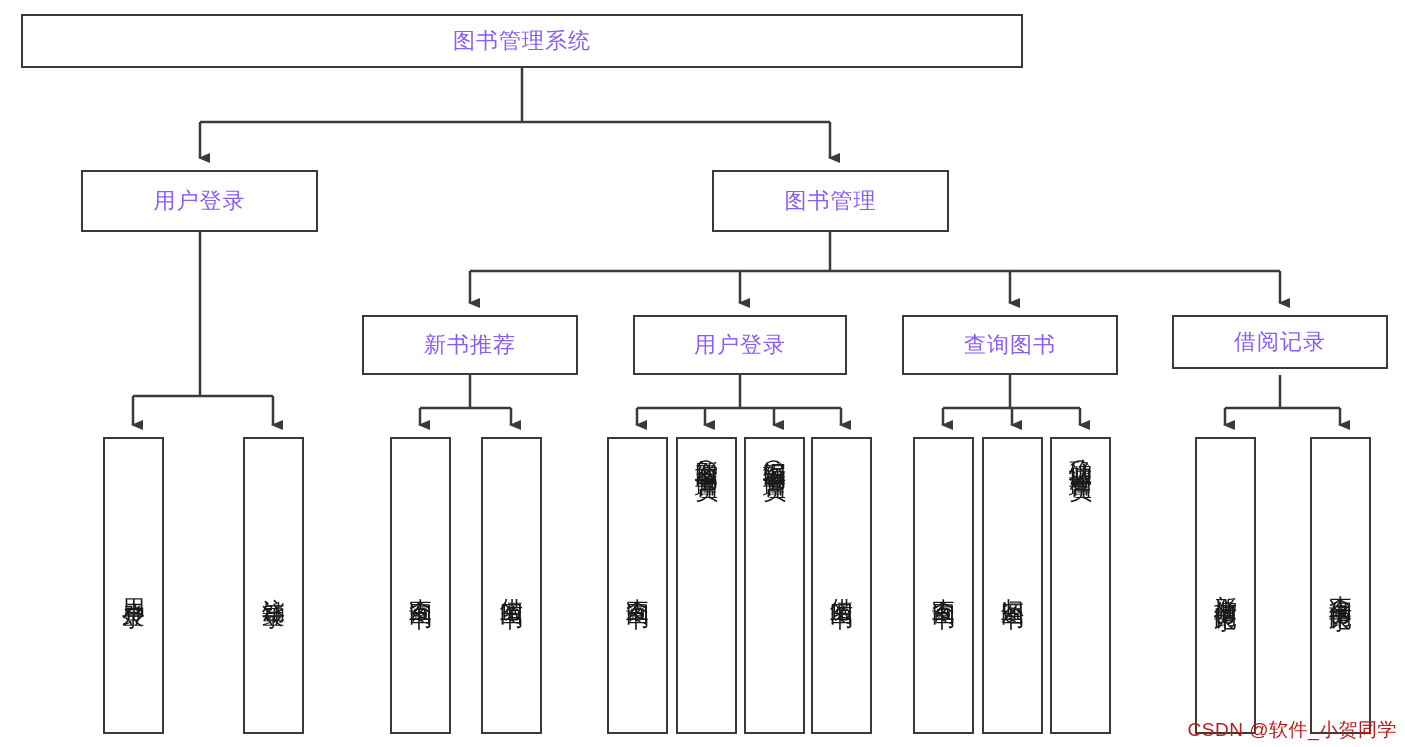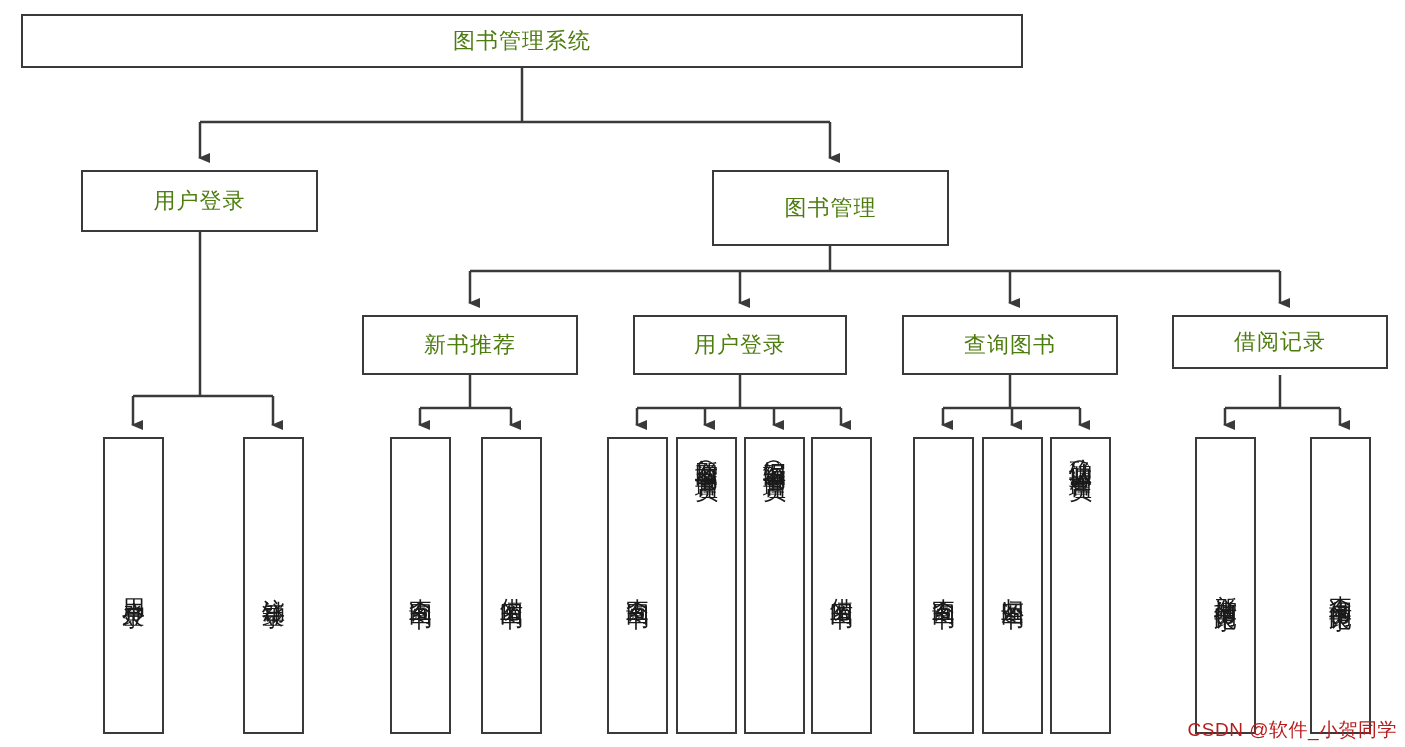--- a/index.html
+++ b/index.html
@@ -21,21 +21,21 @@
     align-items:center;
     justify-content:center;
     color:#111111;
     z-index:3;
   }
   .node-label{
     font-size:22px;
     line-height:1.1;
     letter-spacing:1px;
     white-space:nowrap;
-    color:#4d7c0f;
+    color:#8b5cf6;
   }
   
   .leaf{
     position:absolute;
     box-sizing:border-box;
     background:#ffffff;
     border:2.5px solid #3a3a3a;
     display:flex;
     justify-content:center;
     z-index:3;
@@ -118,21 +118,21 @@
 </svg>
 
 <div class="node" style="left:21px;top:14px;width:1002px;height:54px;">
   <span class="node-label">图书管理系统</span>
 </div>
 
 <div class="node" style="left:81px;top:170px;width:237px;height:62px;">
   <span class="node-label">用户登录</span>
 </div>
 
-<div class="node" style="left:712px;top:170px;width:237px;height:76px;text-align:right;">
+<div class="node" style="left:712px;top:170px;width:237px;height:62px;text-align:right;">
   <span class="node-label">图书管理</span>
 </div>
 
 <div class="node" style="left:362px;top:315px;width:216px;height:60px;">
   <span class="node-label">新书推荐</span>
 </div>
 
 <div class="node" style="left:633px;top:315px;width:214px;height:60px;">
   <span class="node-label">用户登录</span>
 </div>

